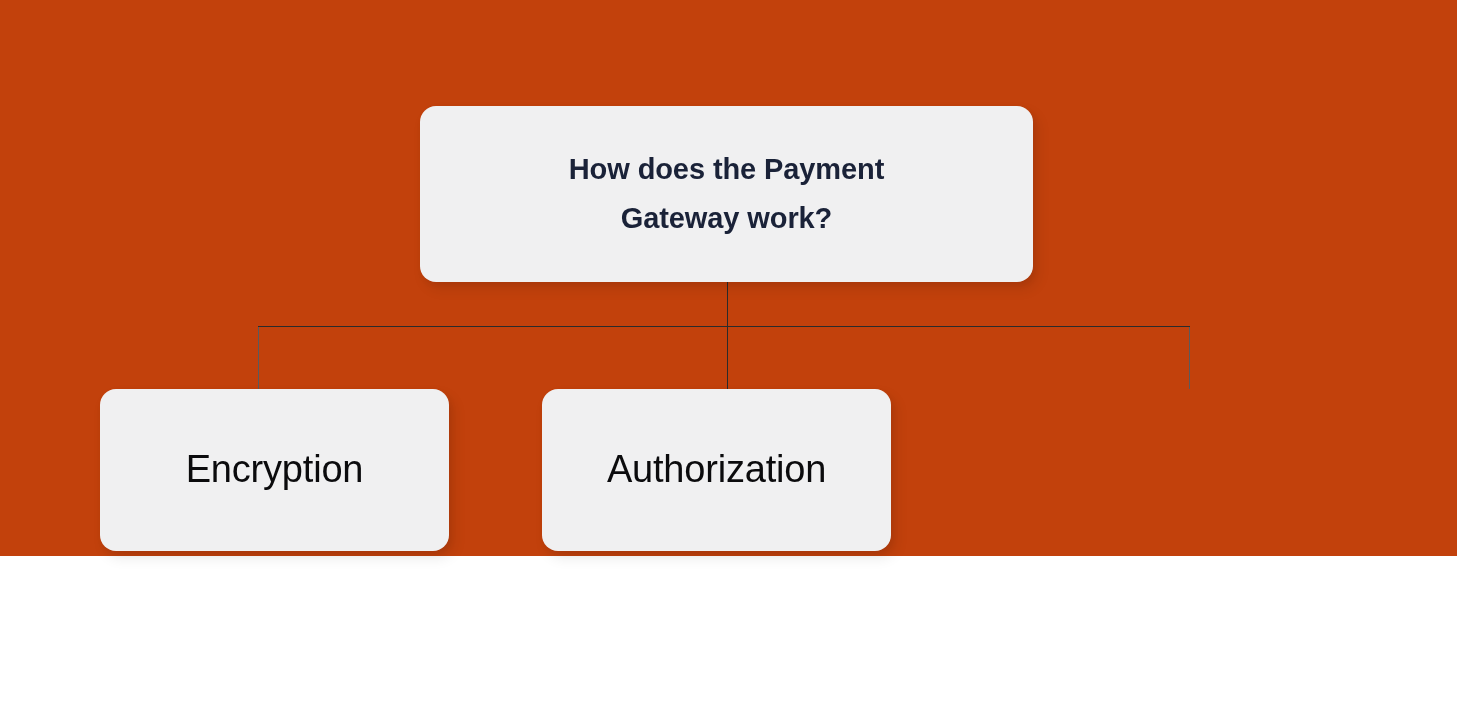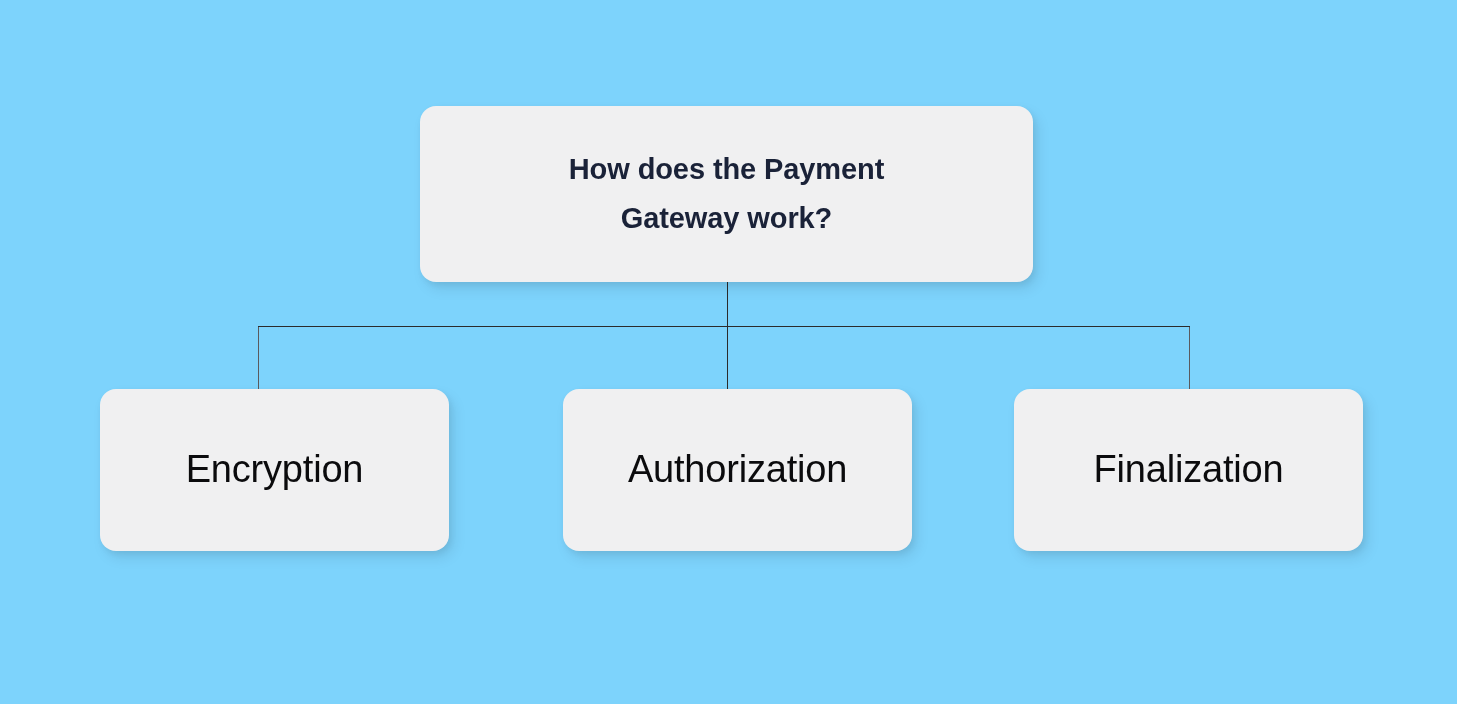--- a/index.html
+++ b/index.html
@@ -10,22 +10,22 @@
   body {
     width: 1457px;
     height: 704px;
     background: #ffffff;
     font-family: "Liberation Sans", "DejaVu Sans", sans-serif;
     overflow: hidden;
   }
   #diagram-canvas {
     position: relative;
     width: 1457px;
-    height: 704px;
-    background: #7dd3fc;
+    height: 556px;
+    background: #c2410c;
   }
 
   
   #connector-layer {
     position: absolute;
     left: 0;
     top: 0;
     width: 1457px;
     height: 704px;
     pointer-events: none;
@@ -68,21 +68,21 @@
   .node-child .node-label {
     color: #0b0b0d;
     font-size: 38px;
     font-weight: normal;
     line-height: 1.2;
     letter-spacing: -0.2px;
     padding: 0 14px;
   }
 
   .node-child-0 { left: 100px; }
-  .node-child-1 { left: 563px; text-align: right; }
+  .node-child-1 { left: 542px; text-align: right; }
   .node-child-2 { left: 1014px; }
 
   .node-label {
     display: block;
     white-space: pre-line;
   }
 </style>
 </head>
 <body>
 
@@ -105,17 +105,14 @@
   </div>
 
   <div class="node node-child node-child-0">
     <span class="node-label">Encryption</span>
   </div>
 
   <div class="node node-child node-child-1">
     <span class="node-label">Authorization</span>
   </div>
 
-  <div class="node node-child node-child-2">
-    <span class="node-label">Finalization</span>
-  </div>
 
 </div>
 
 </body></html>

